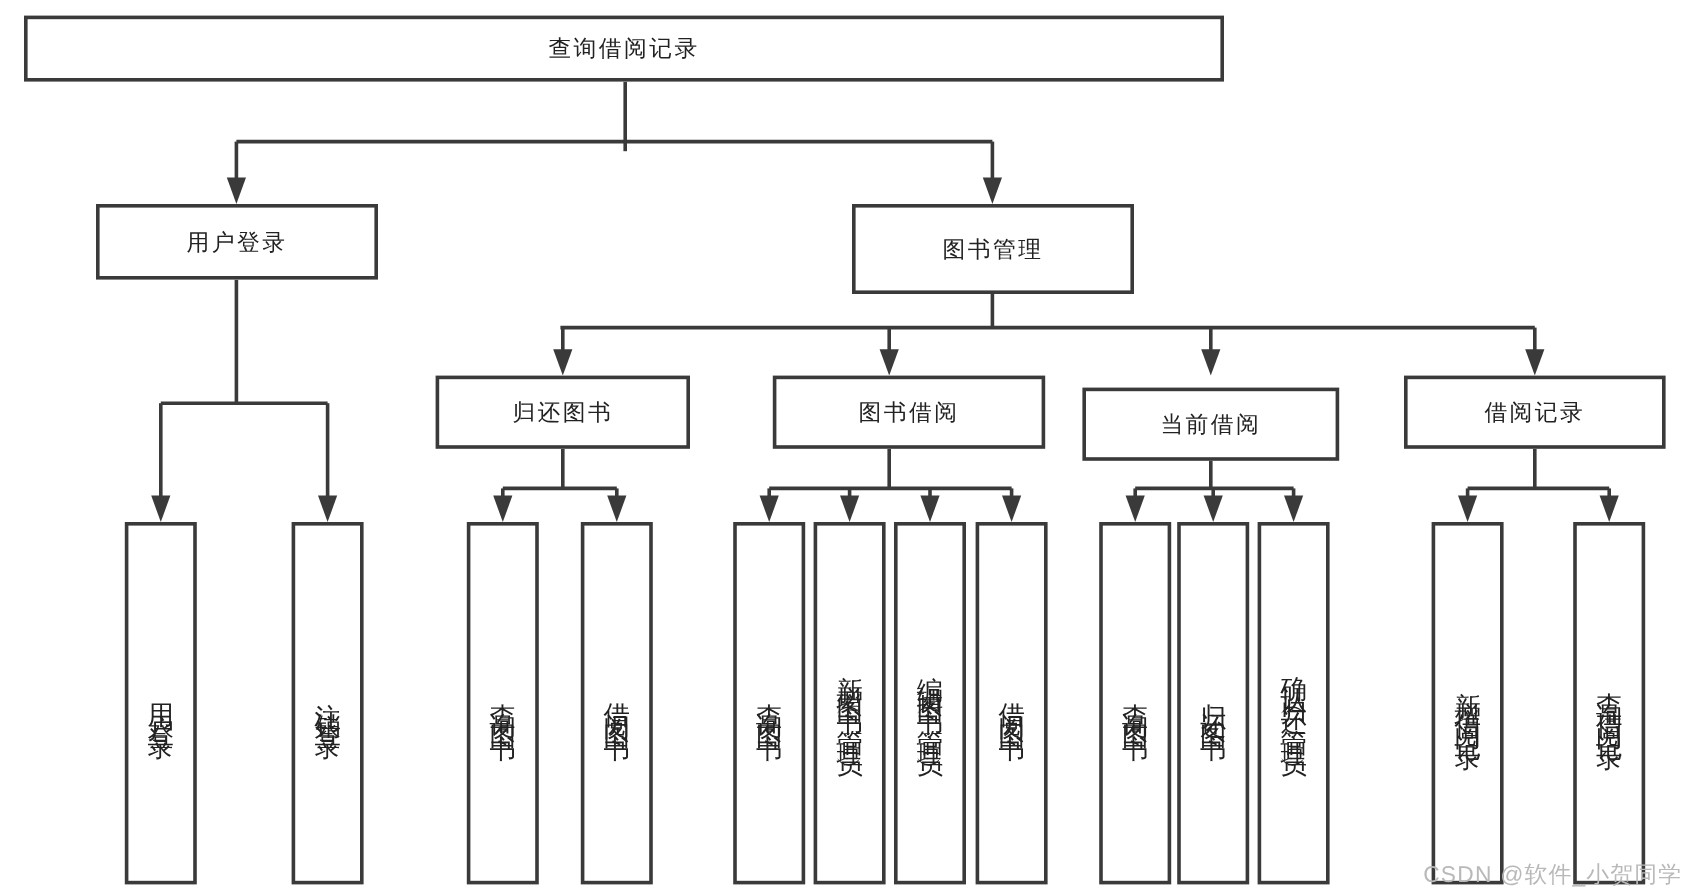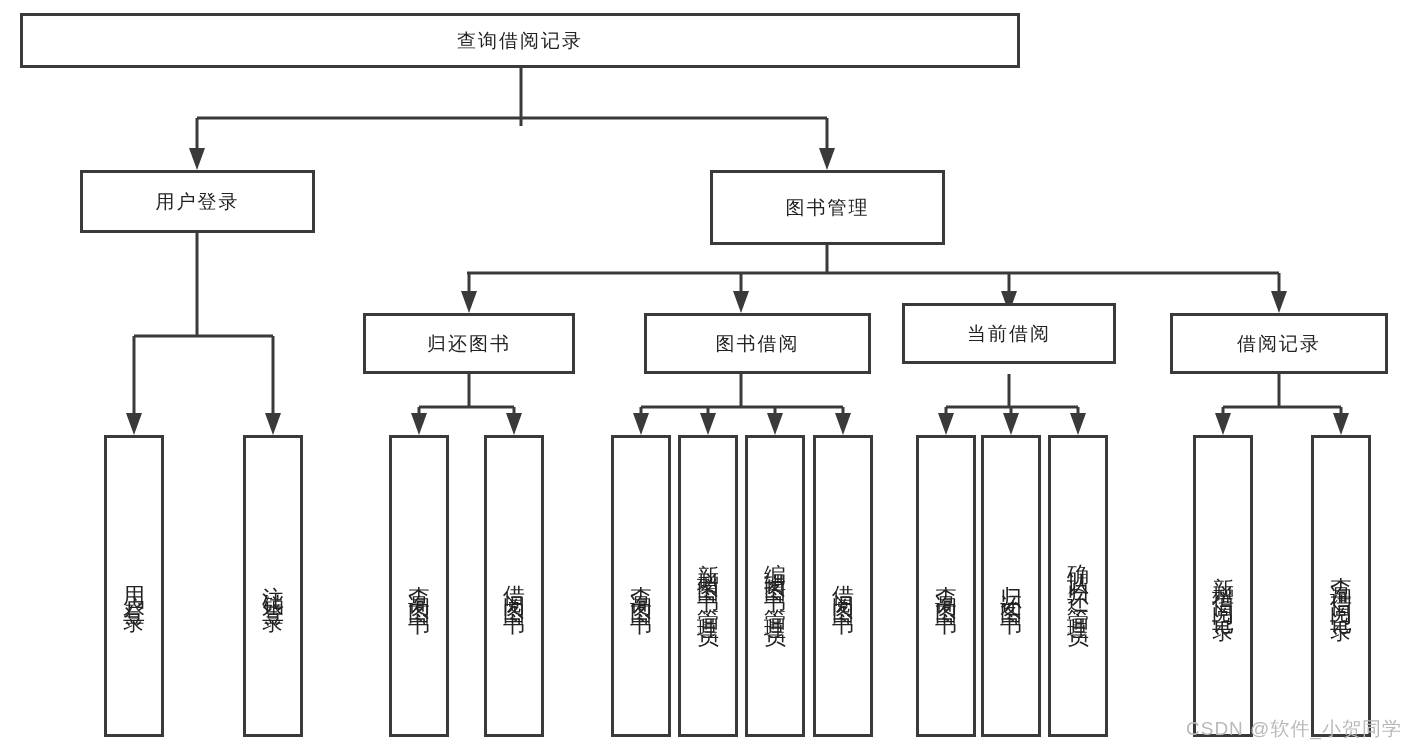--- a/index.html
+++ b/index.html
@@ -41,21 +41,21 @@
     font-size:22px;
     letter-spacing:9px;
     line-height:1;
   }
   
   #n-root        {left:20px;  top:13px;  width:1000px;height:55px;}
   #n-user-login  {left:80px;  top:170px; width:235px; height:63px;}
   #n-book-mgmt   {left:710px; top:170px; width:235px; height:75px;}
   #n-new-book    {left:363px; top:313px; width:212px; height:61px;}
   #n-book-borrow {left:628px; top:313px; width:227px; height:61px;margin-left:16px;}
-  #n-cur-borrow  {left:902px; top:303px; width:214px; height:61px;}
+  #n-cur-borrow  {left:902px; top:323px; width:214px; height:61px;}
   #n-records     {left:1170px;top:313px; width:218px; height:61px;}
   .leaf{top:435px;width:60px;height:302px;}
   #l-login-1 {left:104px;}
   #l-login-2 {left:243px;}
   #l-nb-1    {left:389px;}
   #l-nb-2    {left:484px;}
   #l-bb-1    {left:611px;}
   #l-bb-2    {left:678px;}
   #l-bb-3    {left:745px;}
   #l-bb-4    {left:813px;}

